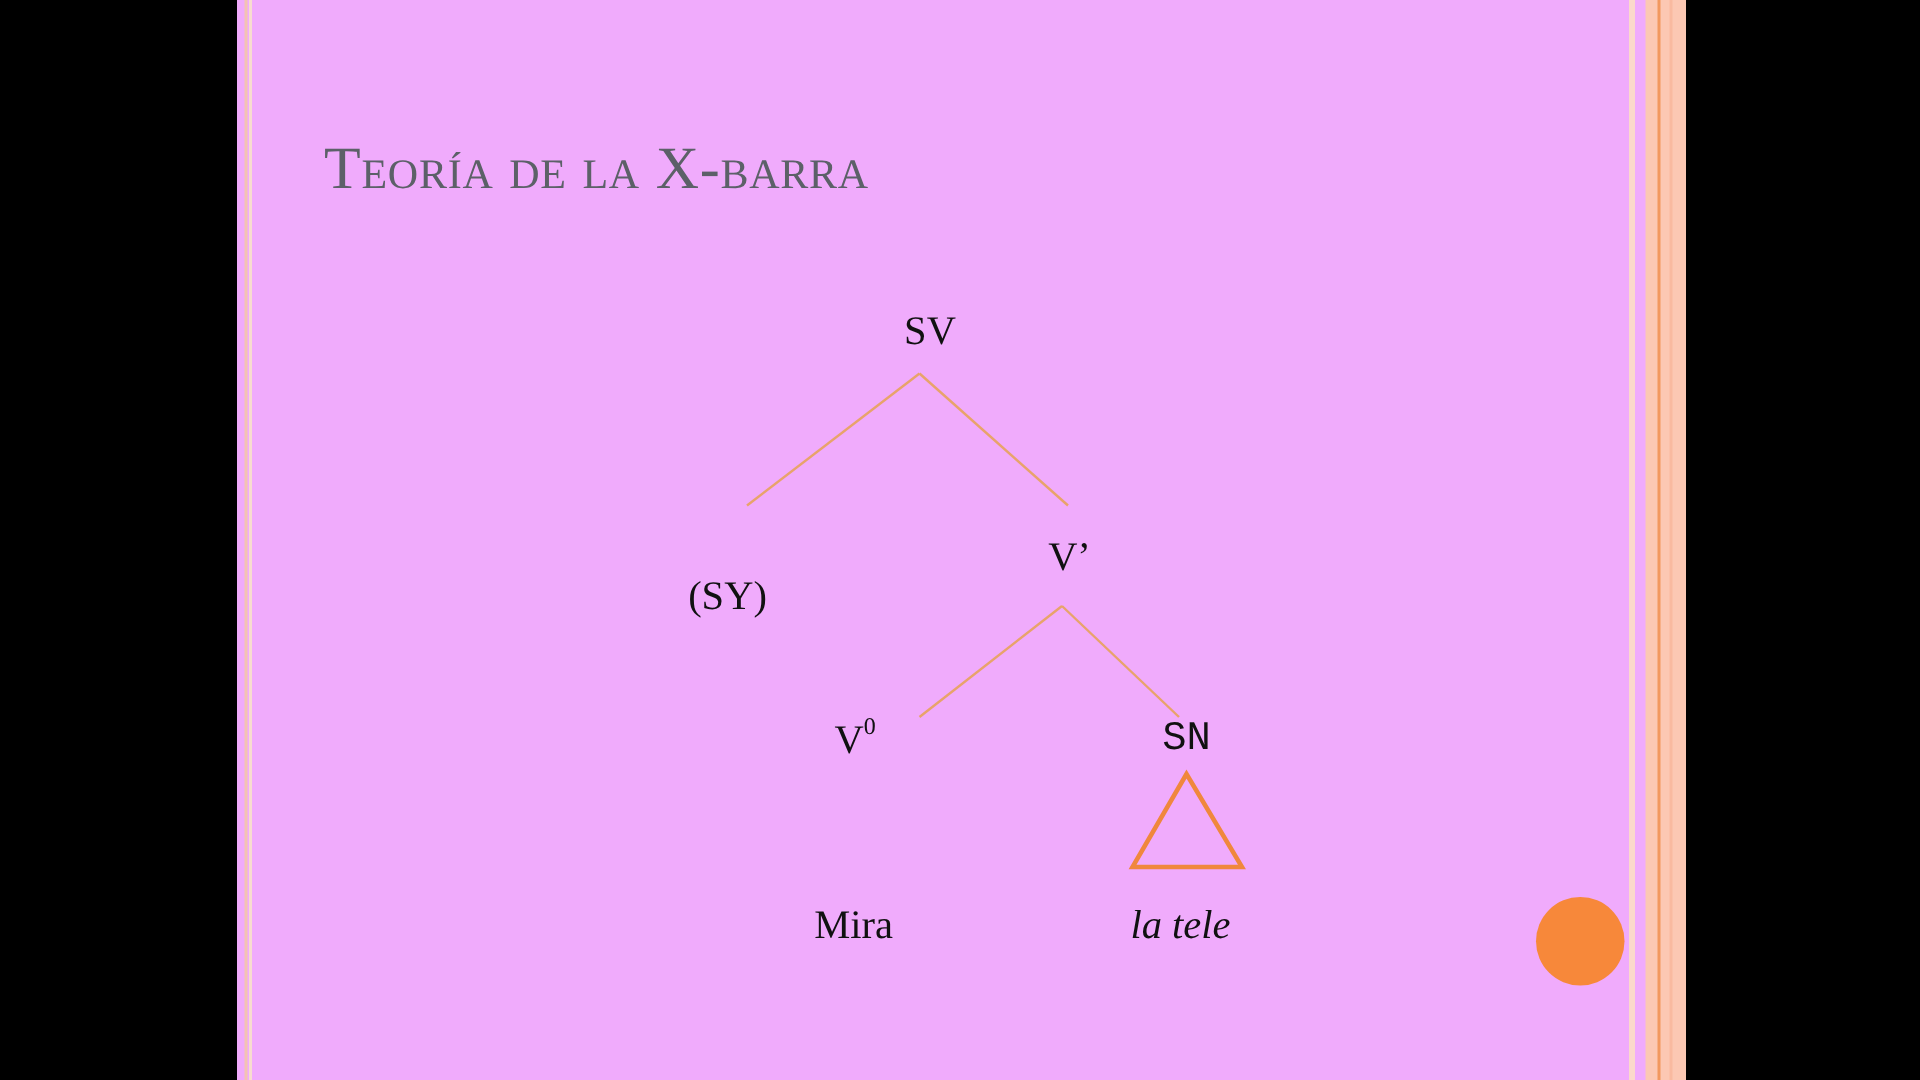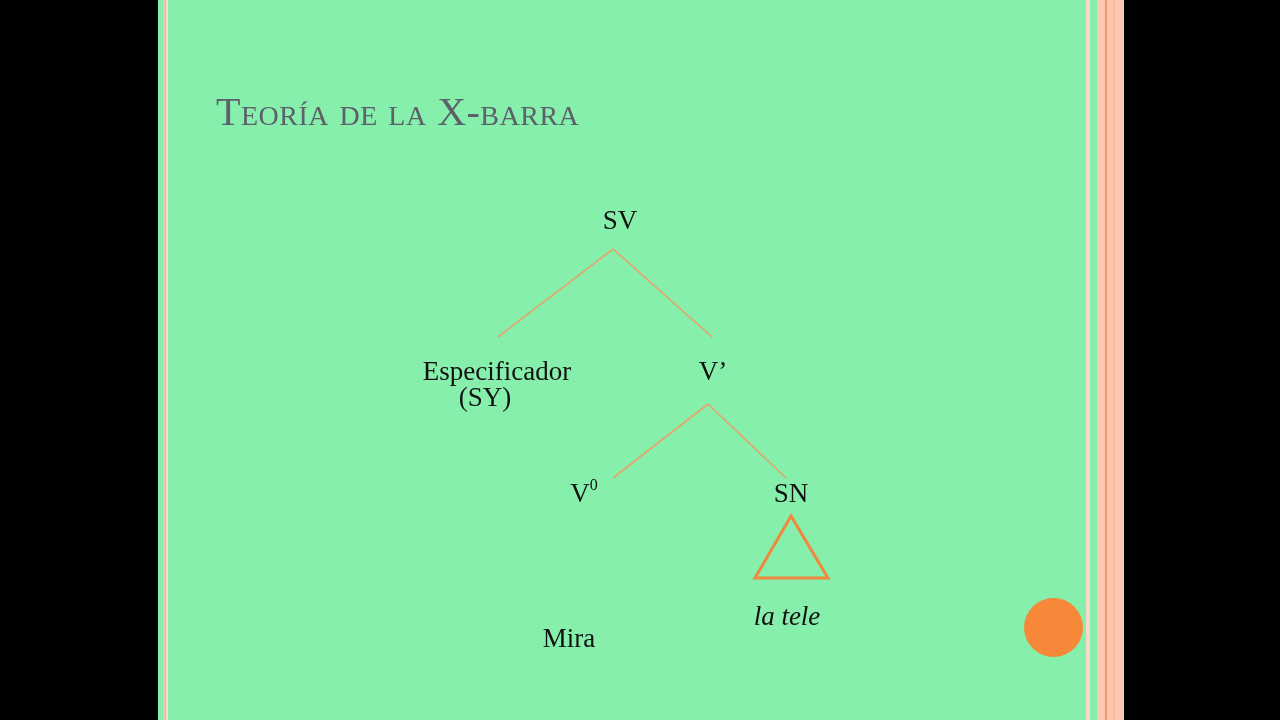--- a/index.html
+++ b/index.html
@@ -1,17 +1,17 @@
 <!DOCTYPE html>
 <html><head>
 <meta charset="utf-8">
 <style>
   html, body { margin:0; padding:0; }
   body { width:1280px; height:720px; background:#000; position:relative; overflow:hidden; font-family:"DejaVu Serif","Liberation Serif",serif; }
-  .slide { position:absolute; left:158px; top:0; width:966px; height:720px; background:#86efac; }
+  .slide { position:absolute; left:158px; top:0; width:966px; height:720px; background:#f0abfc; }
   .lb1 { position:absolute; left:5px; top:0; width:2px; height:720px; background:#f3c4b2; }
   .lb2 { position:absolute; left:8px; top:0; width:2px; height:720px; background:#f8dccf; }
   .rb1 { position:absolute; left:928px; top:0; width:4px; height:720px; background:#fbd9cb; }
   .rb2 { position:absolute; left:939px; top:0; width:27px; height:720px; background:#fcc8b3; }
   .rb3 { position:absolute; left:947px; top:0; width:2px; height:720px; background:#f2985f; }
   .rb4 { position:absolute; left:955px; top:0; width:2px; height:720px; background:#f9baa0; }
   .title { position:absolute; left:58px; top:88px; font-family:"Liberation Serif","DejaVu Serif",serif; font-size:40px; color:#5c6068; font-variant:small-caps; letter-spacing:0.5px; white-space:nowrap; }
   .lbl { position:absolute; font-family:"Liberation Serif","DejaVu Serif",serif; font-size:27px; color:#111; white-space:nowrap; transform:translateX(-50%); }
   .lbl sup { font-size:16px; vertical-align:top; position:relative; top:-2px; }
   svg.tree { position:absolute; left:0; top:0; }
@@ -34,22 +34,21 @@
     <g stroke="#e8a36a" stroke-width="1.6" fill="none">
       <line x1="455" y1="249" x2="340" y2="337"></line>
       <line x1="455" y1="249" x2="554" y2="337"></line>
       <line x1="550" y1="404" x2="455" y2="478"></line>
       <line x1="550" y1="404" x2="628" y2="478"></line>
     </g>
     <polygon points="633,516 597,578 670,578" fill="none" stroke="#f0873d" stroke-width="3"></polygon>
   </svg>
 
   <div class="lbl" style="left:462px; top:205px;">SV</div>
-  <div class="lbl" style="left:339px; top:356px;">Especificador</div>
   <div class="lbl" style="left:327px; top:382px;">(SY)</div>
   <div class="lbl" style="left:555px; top:356px;">V’</div>
-  <div class="lbl" style="left:426px; top:478px;"><span>V</span><sup>0</sup></div>
-  <div class="lbl" style="left:633px; top:478px;">SN</div>
-  <div class="lbl" style="left:411px; top:601px;margin-top:22px;">Mira</div>
+  <div class="lbl" style="left:412px; top:478px;"><span>V</span><sup>0</sup></div>
+  <div class="lbl" style="left:633px; top:478px;font-family:Liberation Mono, monospace;">SN</div>
+  <div class="lbl" style="left:411px; top:601px;">Mira</div>
   <div class="lbl" style="left:629px; top:601px;font-style:italic;">la tele</div>
 
   <div class="dot"></div>
 </div>
 
 </body></html>

